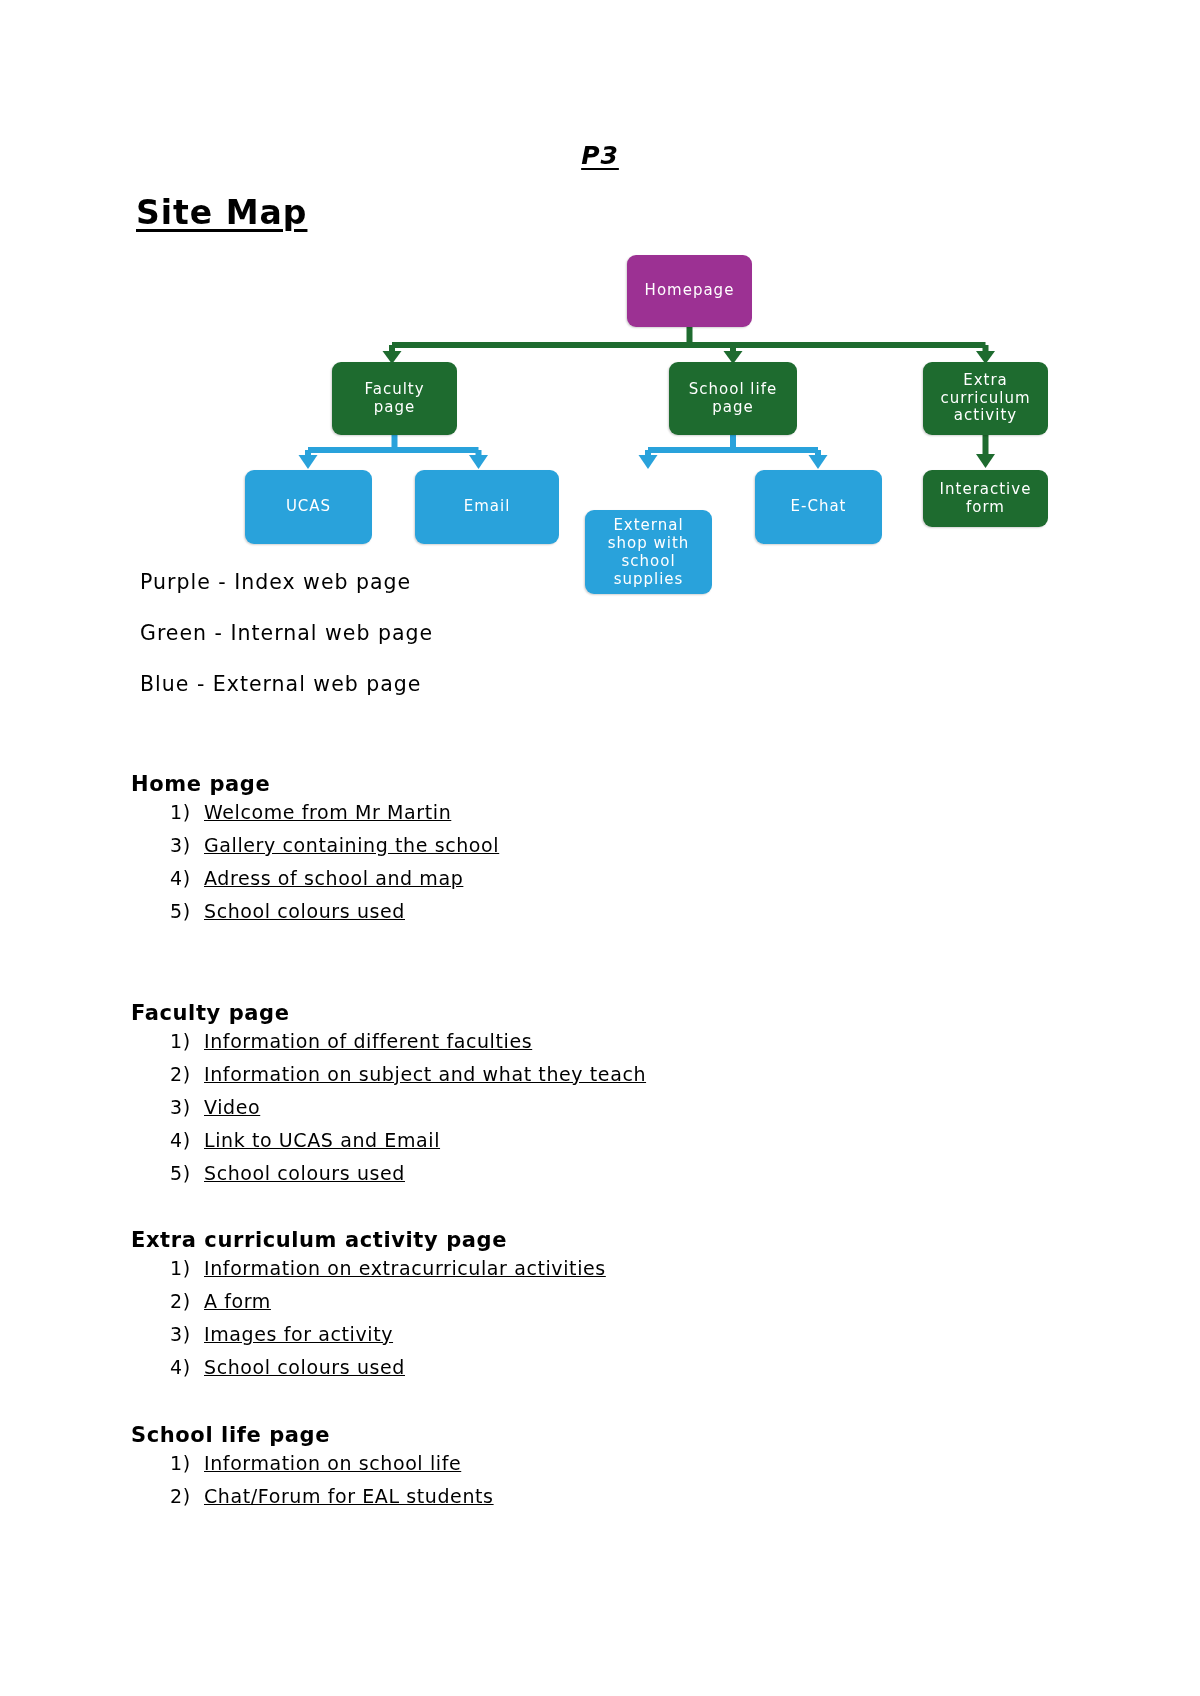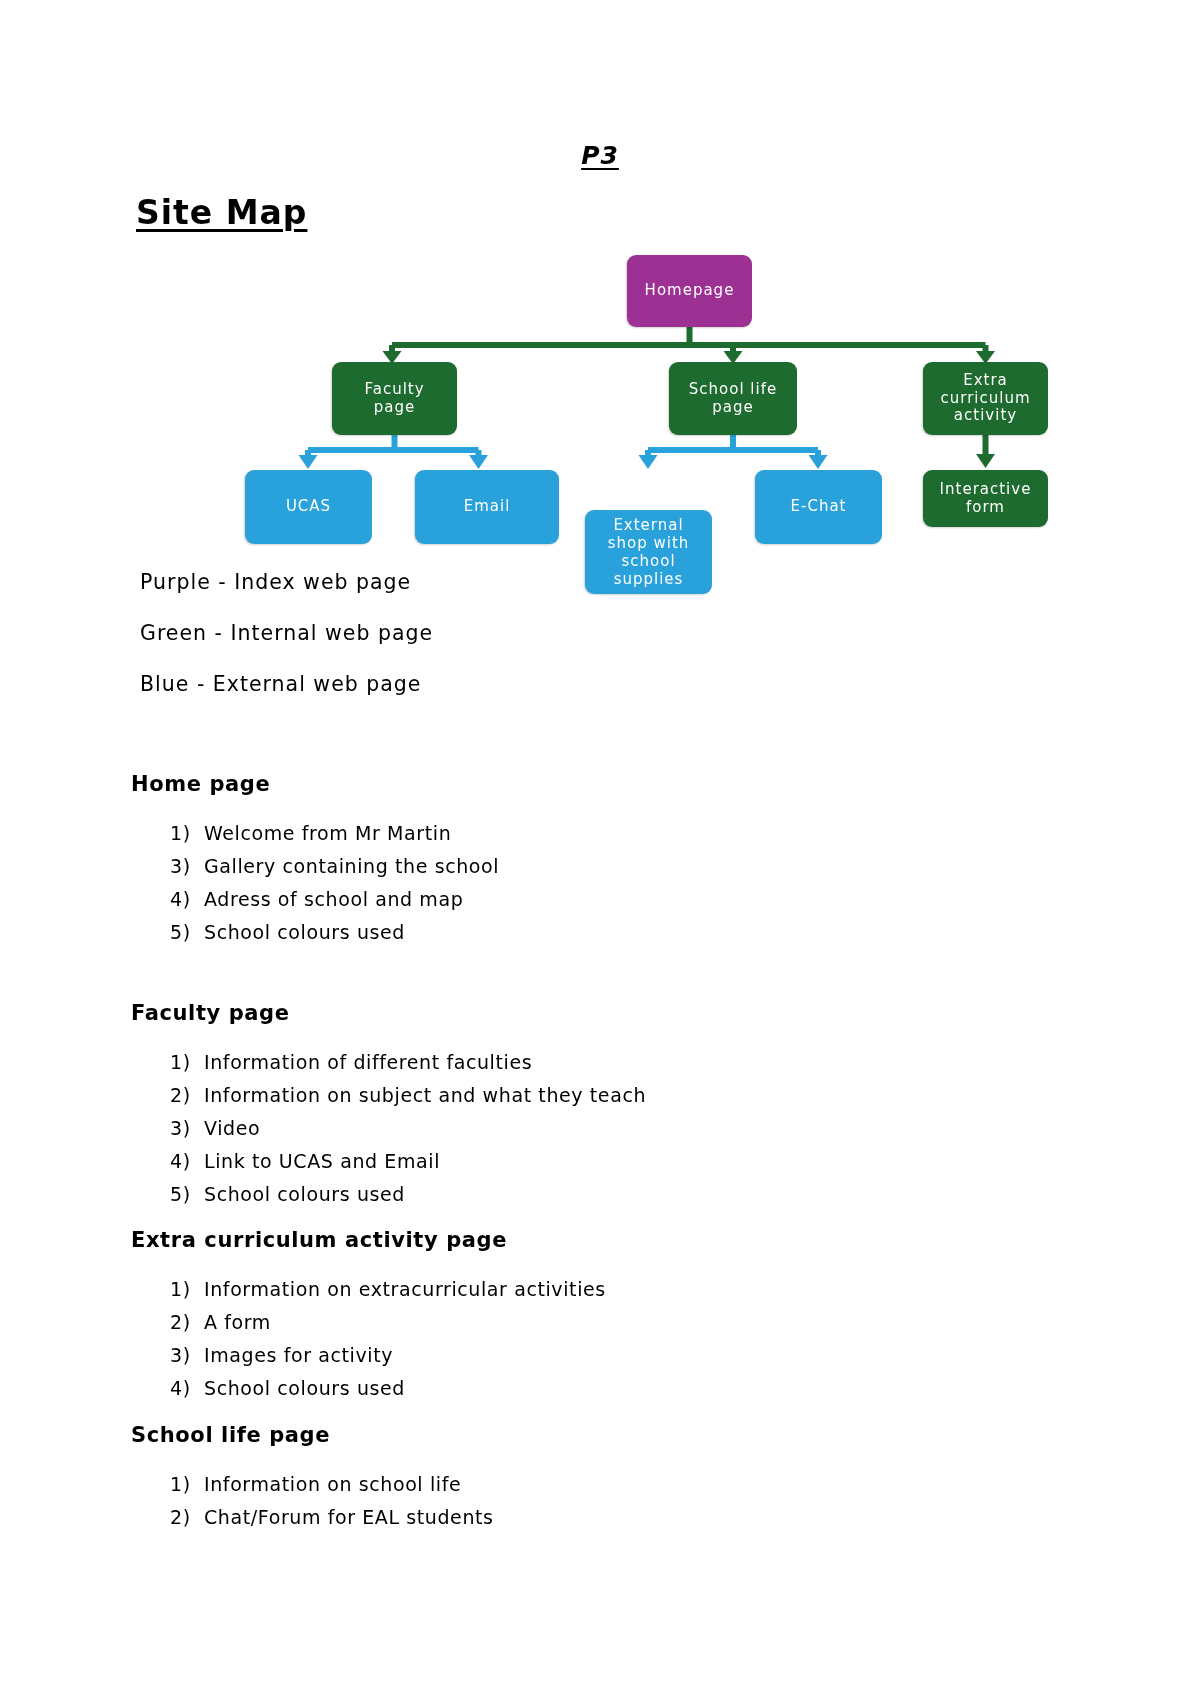--- a/index.html
+++ b/index.html
@@ -63,21 +63,21 @@
   .legend { position: absolute; left: 140px; top: 566px; font-size: 20.5px; letter-spacing: 1px; }
   .legend p { height: 51px; line-height: 33px; }
 
   
   .section { position: absolute; left: 131px; width: 960px; }
   .sec-home    { top: 772px; }
   .sec-faculty { top: 1001px; }
   .sec-extra   { top: 1228px; }
   .sec-school  { top: 1423px; }
   .section h2 { font-size: 21px; font-weight: bold; letter-spacing: 0.6px; }
-  .section ol { list-style: none; margin-top: 21px; padding-left: 39px; }
+  .section ol { list-style: none; padding-left: 39px; text-decoration: underline; }
   .section li { font-size: 19px; line-height: 33px; letter-spacing: 0.6px; white-space: nowrap; }
   .section li .num { display: inline-block; min-width: 24px; margin-right: 10px; }
 </style>
 </head>
 <body>
 
 <div class="page-title">P3</div>
 <div class="doc-heading">Site Map</div>
 
 <div class="diagram">

